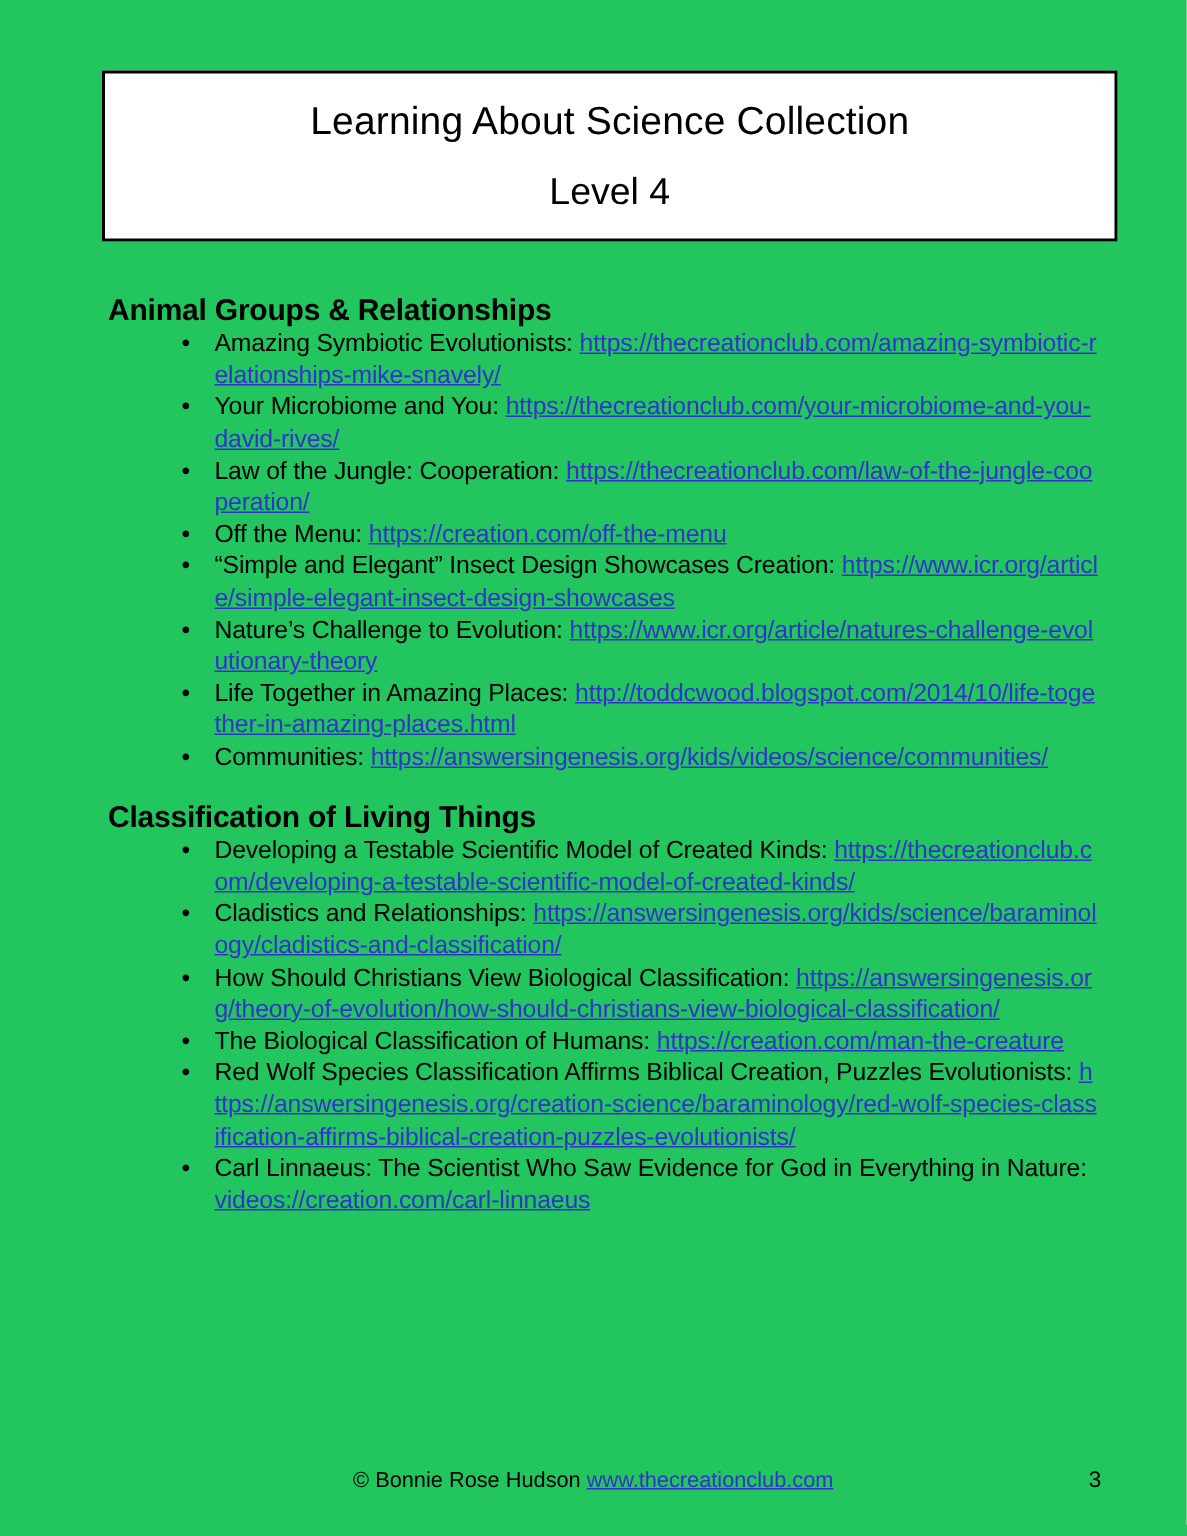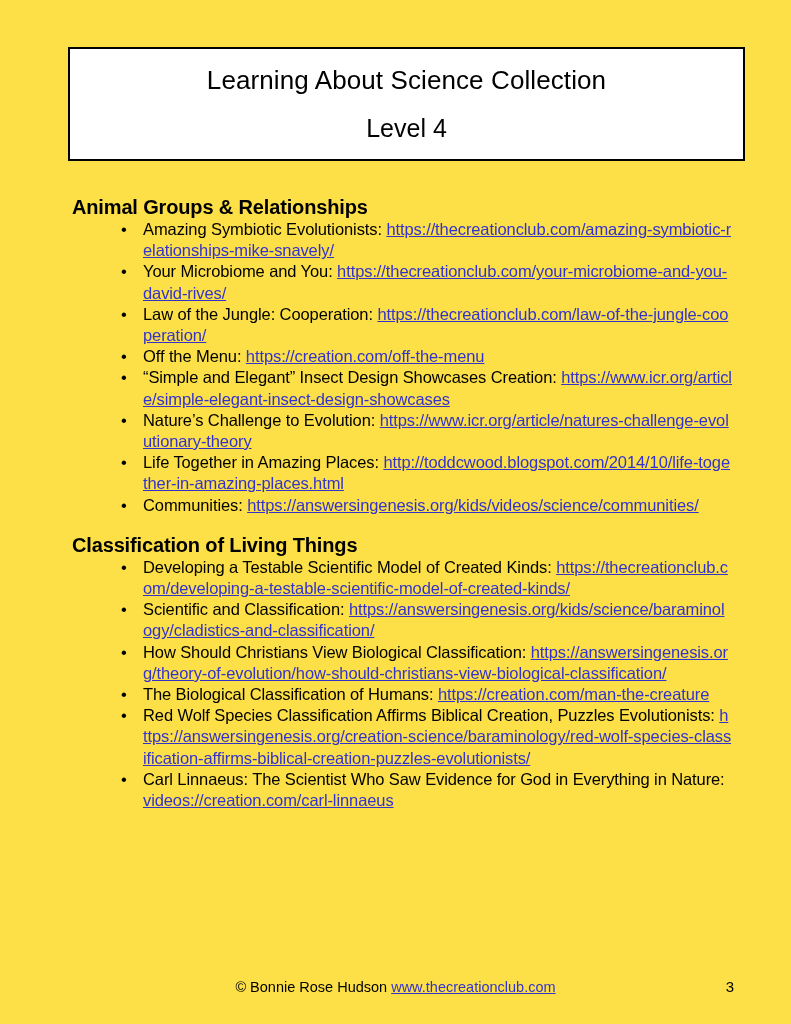--- a/index.html
+++ b/index.html
@@ -14,21 +14,21 @@
     font-family: "Liberation Sans", sans-serif;
     color: #000000;
     overflow: hidden;
   }
 
   .page {
     position: absolute;
     left: 0; top: 0;
     width: 791px;
     height: 1024px;
-    background: #fde047;
+    background: #22c55e;
   }
 
   
   .title-box {
     position: absolute;
     left: 68px;
     top: 47px;
     width: 677px;
     height: 114px;
     box-sizing: border-box;
@@ -161,21 +161,21 @@
           <li class="bullet-item"><span class="bullet-marker">•</span><span class="bullet-text">“Simple and Elegant” Insect Design Showcases Creation: </span><a class="link" href="#">https://www.icr.org/article/simple-elegant-insect-design-showcases</a></li>
           <li class="bullet-item"><span class="bullet-marker">•</span><span class="bullet-text">Nature’s Challenge to Evolution: </span><a class="link" href="#">https://www.icr.org/article/natures-challenge-evolutionary-theory</a></li>
           <li class="bullet-item"><span class="bullet-marker">•</span><span class="bullet-text">Life Together in Amazing Places: </span><a class="link" href="#">http://toddcwood.blogspot.com/2014/10/life-together-in-amazing-places.html</a></li>
           <li class="bullet-item"><span class="bullet-marker">•</span><span class="bullet-text">Communities: </span><a class="link" href="#">https://answersingenesis.org/kids/videos/science/communities/</a></li>
         </ul>
       </div>
       <div class="section">
         <div class="section-heading">Classification of Living Things</div>
         <ul class="bullet-list">
           <li class="bullet-item"><span class="bullet-marker">•</span><span class="bullet-text">Developing a Testable Scientific Model of Created Kinds: </span><a class="link" href="#">https://thecreationclub.com/developing-a-testable-scientific-model-of-created-kinds/</a></li>
-          <li class="bullet-item"><span class="bullet-marker">•</span><span class="bullet-text">Scientific and Classification: </span><a class="link" href="#">https://answersingenesis.org/kids/science/baraminology/cladistics-and-classification/</a></li>
+          <li class="bullet-item"><span class="bullet-marker">•</span><span class="bullet-text">Cladistics and Relationships: </span><a class="link" href="#">https://answersingenesis.org/kids/science/baraminology/cladistics-and-classification/</a></li>
           <li class="bullet-item"><span class="bullet-marker">•</span><span class="bullet-text">How Should Christians View Biological Classification: </span><a class="link" href="#">https://answersingenesis.org/theory-of-evolution/how-should-christians-view-biological-classification/</a></li>
           <li class="bullet-item"><span class="bullet-marker">•</span><span class="bullet-text">The Biological Classification of Humans: </span><a class="link" href="#">https://creation.com/man-the-creature</a></li>
           <li class="bullet-item"><span class="bullet-marker">•</span><span class="bullet-text">Red Wolf Species Classification Affirms Biblical Creation, Puzzles Evolutionists: </span><a class="link" href="#">https://answersingenesis.org/creation-science/baraminology/red-wolf-species-classification-affirms-biblical-creation-puzzles-evolutionists/</a></li>
           <li class="bullet-item"><span class="bullet-marker">•</span><span class="bullet-text">Carl Linnaeus: The Scientist Who Saw Evidence for God in Everything in Nature: </span><a class="link" href="#">videos://creation.com/carl-linnaeus</a></li>
         </ul>
       </div>
     </div>
 
   <div class="footer">
     <div class="footer-center">

